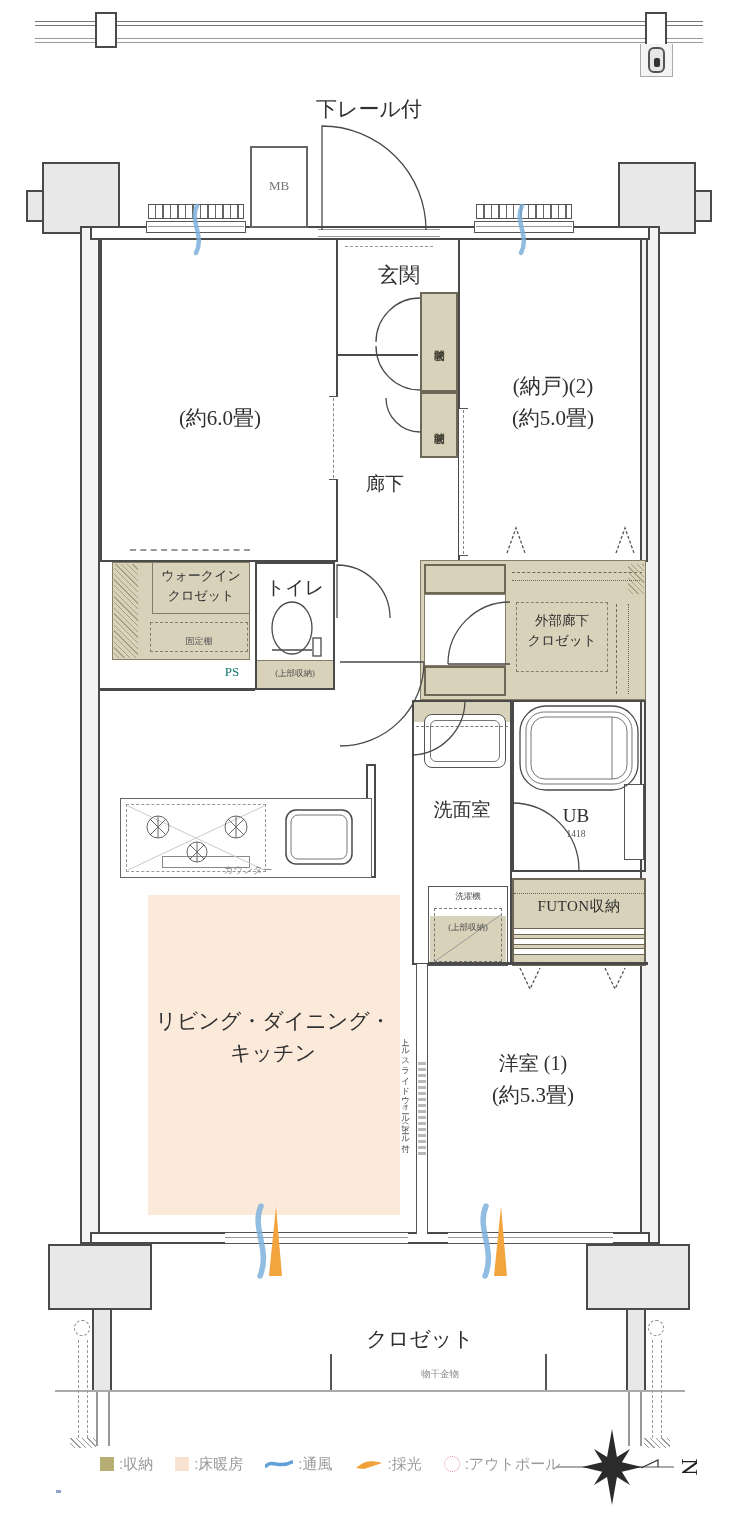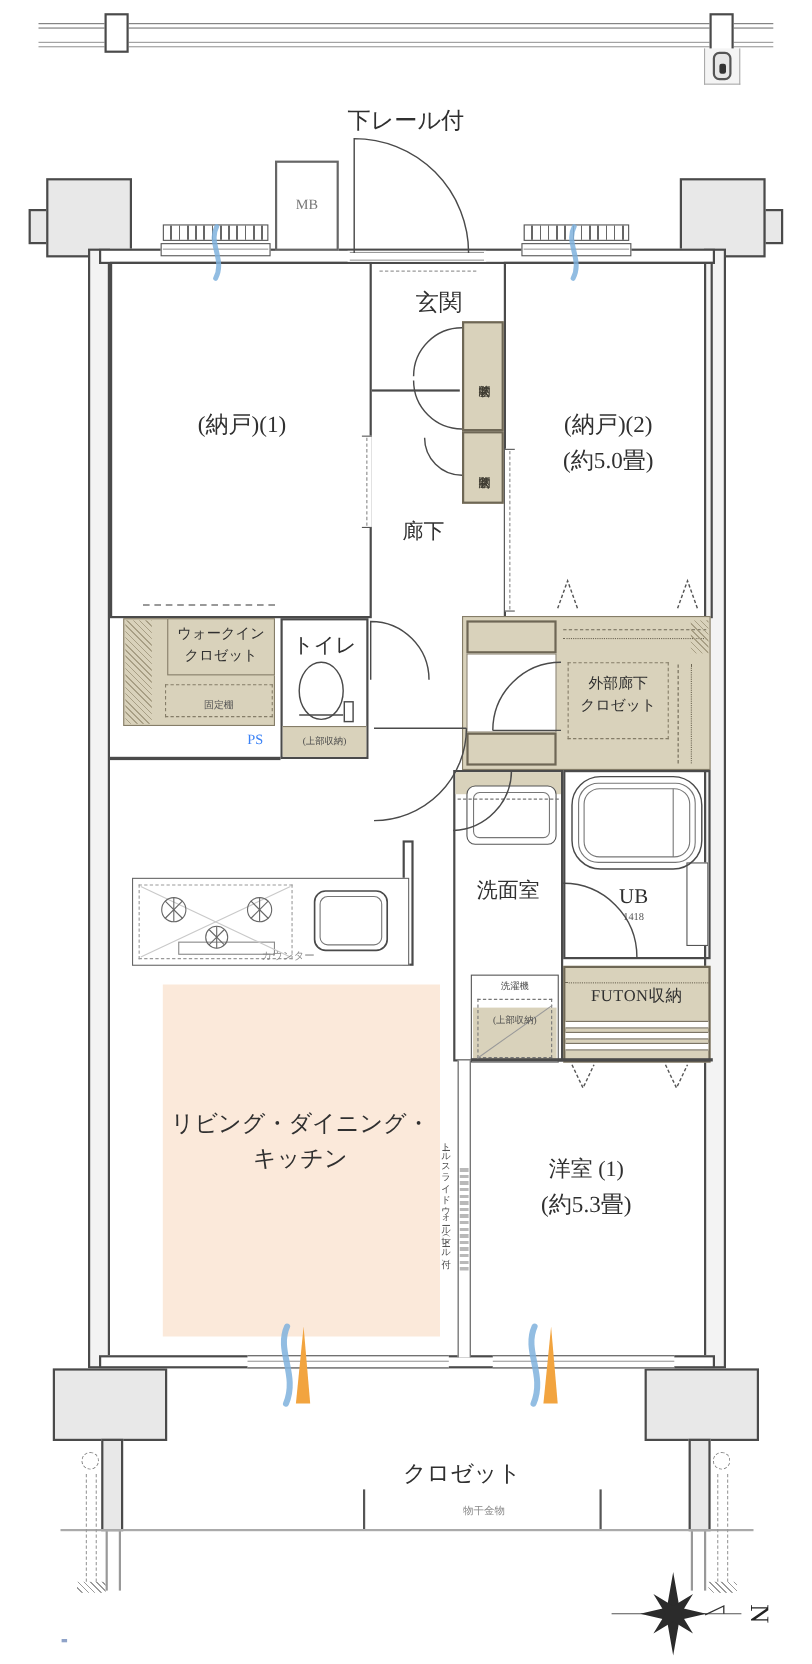--- a/index.html
+++ b/index.html
@@ -59,21 +59,21 @@
   <div class="a thinline" style="left:318px;top:229px;width:122px;height:1px;z-index:3"></div>
   <div class="a thinline" style="left:318px;top:236px;width:122px;height:1px;z-index:3"></div>
   <div class="a louver" style="left:148px;top:204px;width:96px;height:15px;z-index:3"></div>
   <div class="a winsill" style="left:146px;top:221px;width:100px;height:12px;z-index:3"></div>
   <div class="a thinline" style="left:148px;top:226px;width:96px;height:1px;z-index:3"></div>
   <div class="a louver" style="left:476px;top:204px;width:96px;height:15px;z-index:3"></div>
   <div class="a winsill" style="left:474px;top:221px;width:100px;height:12px;z-index:3"></div>
   <div class="a thinline" style="left:476px;top:226px;width:96px;height:1px;z-index:3"></div>
 
   <div class="a room" style="left:100px;top:238px;width:238px;height:324px"></div>
-  <div class="lbl" style="left:120px;top:373px;width:200px;height:26px;font-size:21px">(納戸)(1)</div>
+  <div class="lbl" style="left:120px;top:405px;width:200px;height:26px;font-size:21px">(約6.0畳)</div>
   <div class="a" style="left:329px;top:396px;width:9px;height:84px;background:#fff;border-top:1px solid #555;border-bottom:1px solid #555;z-index:3"></div>
   <div class="a" style="left:333px;top:398px;width:0;height:80px;border-left:1px dashed #888;z-index:3"></div>
 
   <div class="a room" style="left:458px;top:238px;width:190px;height:324px"></div>
   <div class="lbl" style="left:453px;top:373px;width:200px;height:26px;font-size:21px">(納戸)(2)</div>
   <div class="lbl" style="left:453px;top:405px;width:200px;height:26px;font-size:21px">(約5.0畳)</div>
   <div class="a" style="left:459px;top:408px;width:9px;height:148px;background:#fff;border-top:1px solid #555;border-bottom:1px solid #555;z-index:3"></div>
   <div class="a" style="left:463px;top:410px;width:0;height:144px;border-left:1px dashed #888;z-index:3"></div>
 
   <div class="lbl" style="left:367px;top:262px;width:64px;height:26px;font-size:21px">玄関</div>
@@ -88,21 +88,21 @@
   <div class="lbl" style="left:353px;top:472px;width:64px;height:24px;font-size:19px">廊下</div>
 
   <div class="a" style="left:130px;top:549px;width:120px;height:0;border-top:2px dashed #999"></div>
   <div class="a beigeL" style="left:112px;top:562px;width:138px;height:98px"></div>
   <div class="a hatch" style="left:114px;top:564px;width:24px;height:94px"></div>
   <div class="a beigeL" style="left:152px;top:562px;width:98px;height:52px"></div>
   <div class="lbl" style="left:153px;top:568px;width:96px;height:18px;font-size:13px">ウォークイン</div>
   <div class="lbl" style="left:153px;top:588px;width:96px;height:18px;font-size:13px">クロゼット</div>
   <div class="a dashbox" style="left:150px;top:622px;width:98px;height:30px"></div>
   <div class="lbl" style="left:150px;top:636px;width:98px;height:12px;font-size:9px;color:#555">固定棚</div>
-  <div class="lbl gry" style="left:212px;top:664px;width:40px;height:16px;font-size:13px;color:#3b82f6">PS</div>
+  <div class="lbl gry" style="left:212px;top:664px;width:40px;height:16px;font-size:13px;color:#0f766e">PS</div>
   <div class="a line" style="left:100px;top:688px;width:155px;height:3px"></div>
 
   <div class="a room" style="left:255px;top:562px;width:80px;height:128px"></div>
   <div class="lbl" style="left:257px;top:576px;width:76px;height:24px;font-size:19px">トイレ</div>
   <div class="a beigeF" style="left:257px;top:660px;width:76px;height:28px;border-top:1px solid #857d68"></div>
   <div class="lbl" style="left:256px;top:668px;width:78px;height:11px;font-size:8.5px;color:#4a4a4a;z-index:6">(上部収納)</div>
 
   <div class="a beigeL" style="left:420px;top:560px;width:226px;height:140px;border-width:1.5px"></div>
   <div class="a" style="left:512px;top:572px;width:130px;height:0;border-top:1px dashed #6e6755"></div>
   <div class="a" style="left:512px;top:580px;width:130px;height:0;border-top:1px dotted #6e6755"></div>
@@ -138,21 +138,21 @@
   <div class="a" style="left:428px;top:886px;width:80px;height:80px;background:#fff;border:1.5px solid #555"></div>
   <div class="a beigeF" style="left:430px;top:916px;width:76px;height:48px"></div>
   <div class="a dashbox" style="left:434px;top:908px;width:68px;height:54px;border-color:#777"></div>
   <div class="lbl" style="left:430px;top:891px;width:76px;height:11px;font-size:8.5px;color:#4a4a4a;z-index:6">洗濯機</div>
   <div class="lbl" style="left:430px;top:922px;width:76px;height:11px;font-size:8.5px;color:#4a4a4a;z-index:6">(上部収納)</div>
 
   <div class="a wall" style="left:366px;top:764px;width:10px;height:114px"></div>
   <div class="a" style="left:120px;top:798px;width:252px;height:80px;background:#fff;border:1.5px solid #666"></div>
   <div class="a" style="left:126px;top:804px;width:140px;height:68px;border:1.5px dashed #999"></div>
   <div class="a" style="left:162px;top:856px;width:88px;height:12px;border:1px solid #888"></div>
-  <div class="lbl gry" style="left:222px;top:864px;width:80px;height:12px;font-size:9.5px;color:#888;z-index:6">カウンター</div>
+  <div class="lbl gry" style="left:208px;top:864px;width:80px;height:12px;font-size:9.5px;color:#888;z-index:6">カウンター</div>
 
   <div class="a" style="left: 148px; top: 895px; width: 252px; height: 320px; background: rgb(251, 233, 218);"></div>
   <div class="lbl" style="left:128px;top:1040px;width:290px;height:28px;font-size:21px;z-index:6">キッチン</div>
   <div class="lbl" style="left:128px;top:1008px;width:290px;height:28px;font-size:21px;z-index:6">リビング・ダイニング・</div>
 
   <div class="a line" style="left:428px;top:962px;width:220px;height:3px"></div>
   <div class="a" style="left:416px;top:964px;width:12px;height:270px;background:#fff;border-left:1.5px solid #555;border-right:1.5px solid #555"></div>
   <div class="a accordion" style="left:418px;top:1060px;width:8px;height:95px"></div>
   <div class="a vflex" style="left:398px;top:990px;width:16px;height:190px;z-index:6">
     <span class="vtext" style="font-size:8.5px;color:#4a4a4a;font-family:'Liberation Serif',serif">トールスライドウォール（下レール付）</span>
@@ -264,15 +264,35 @@
     </g>
     <g>
       <line x1="556" y1="1467" x2="674" y2="1467" stroke="#555" stroke-width="1"></line>
       <polyline points="641,1468 658,1460 658,1467" stroke="#333" stroke-width="1.2"></polyline>
       <polygon points="612,1429 617.7,1461.3 642,1467 617.7,1472.7 612,1505 606.3,1472.7 582,1467 606.3,1461.3" fill="#2b2b2b" stroke="none"></polygon>
       <polygon points="630,1449 619,1467 630,1485 612,1474 594,1485 605,1467 594,1449 612,1460" fill="#2b2b2b" stroke="none"></polygon>
       <text x="690" y="1467" transform="rotate(90 690 1467)" font-size="24" font-family="Liberation Serif, DejaVu Serif, serif" fill="#222" stroke="none" text-anchor="middle" dominant-baseline="central">N</text>
     </g>
   </svg>
 
+  <div class="a" style="left:100px;top:1452px;width:480px;height:24px;display:flex;align-items:center;gap:5px;font-family:'Liberation Sans',sans-serif;font-size:15px;color:#9a9a9a;z-index:6">
+    <span class="sw" style="background: rgb(181, 173, 116);"></span>
+    <span>:収納</span>
+    <span style="width:12px"></span>
+    <span class="sw" style="background: rgb(248, 227, 210);"></span>
+    <span>:床暖房</span>
+    <span style="width:12px"></span>
+    <svg width="28" height="12" viewBox="0 0 28 12" fill="none">
+      <path d="M1,8 C7,1 14,11 27,4" stroke-width="3.5" stroke-linecap="round" stroke="#5fa0d8"></path>
+    </svg>
+    <span>:通風</span>
+    <span style="width:12px"></span>
+    <svg width="28" height="12" viewBox="0 0 28 12">
+      <path d="M1,10 C9,2 19,2 27,5 L9,11 Z" stroke="none" fill="#f0a13a"></path>
+    </svg>
+    <span>:採光</span>
+    <span style="width:12px"></span>
+    <span style="display:inline-block;width:14px;height:14px;border-radius:50%;border:1.5px dotted #e989a8"></span>
+    <span>:アウトポール</span>
+  </div>
   <div class="a" style="left:56px;top:1490px;width:5px;height:3px;background:#8fa3c8"></div>
 
 </div>
 
 </body></html>

